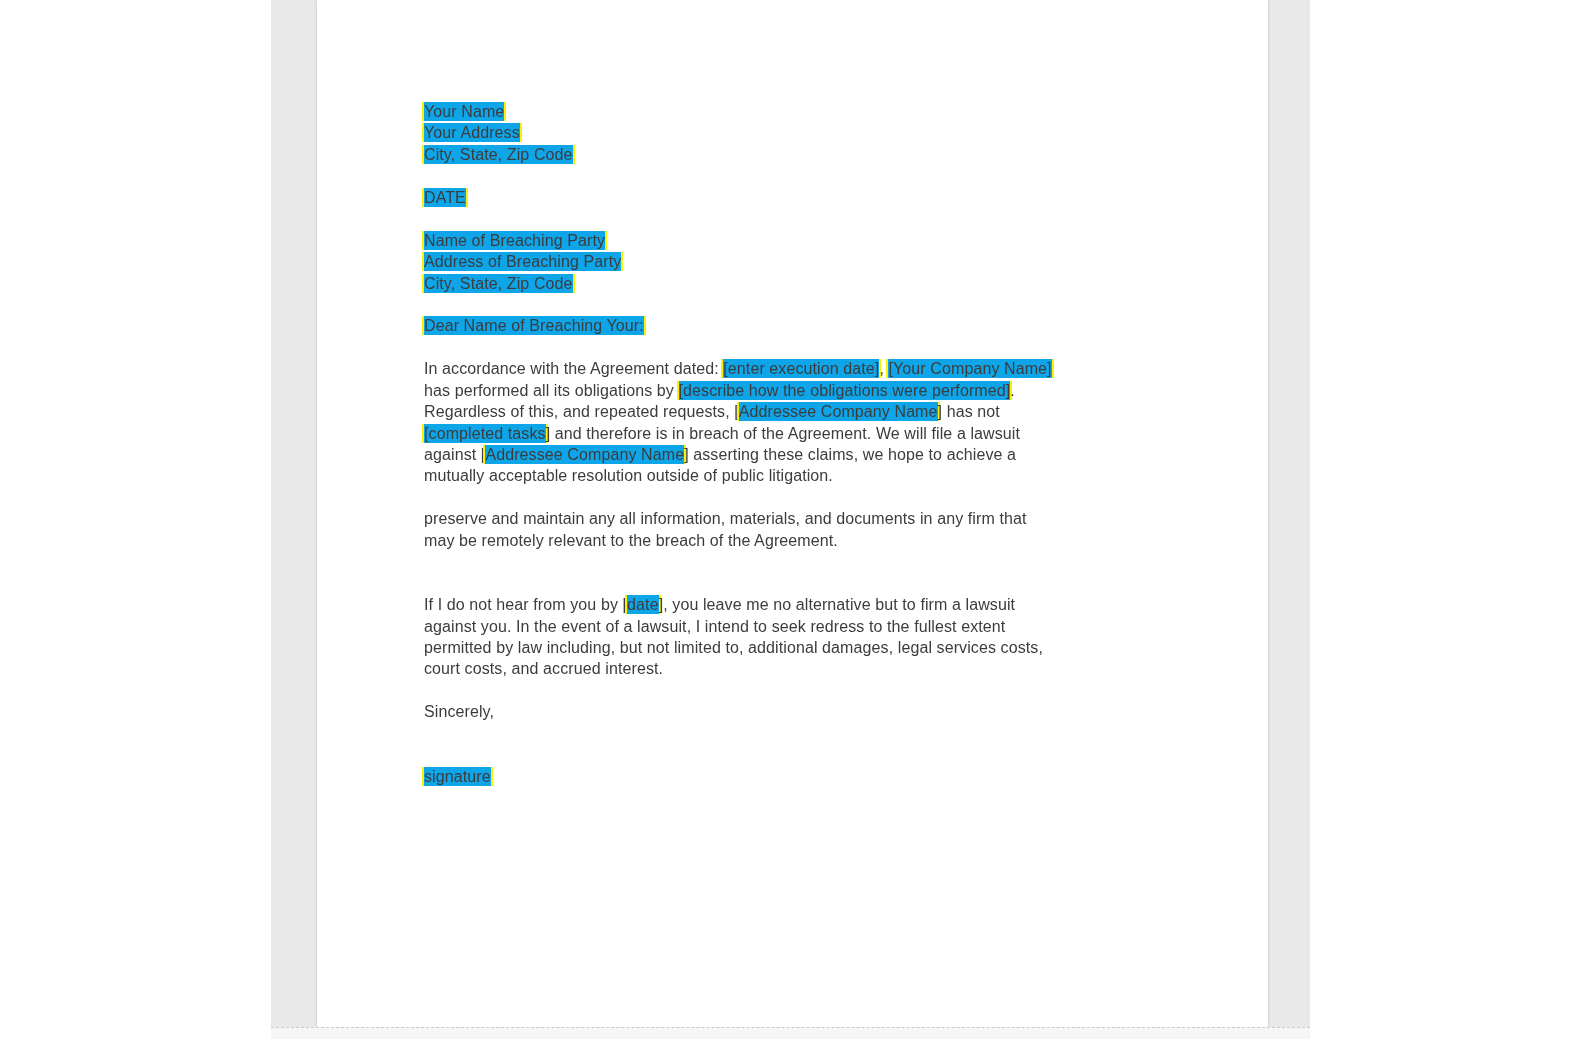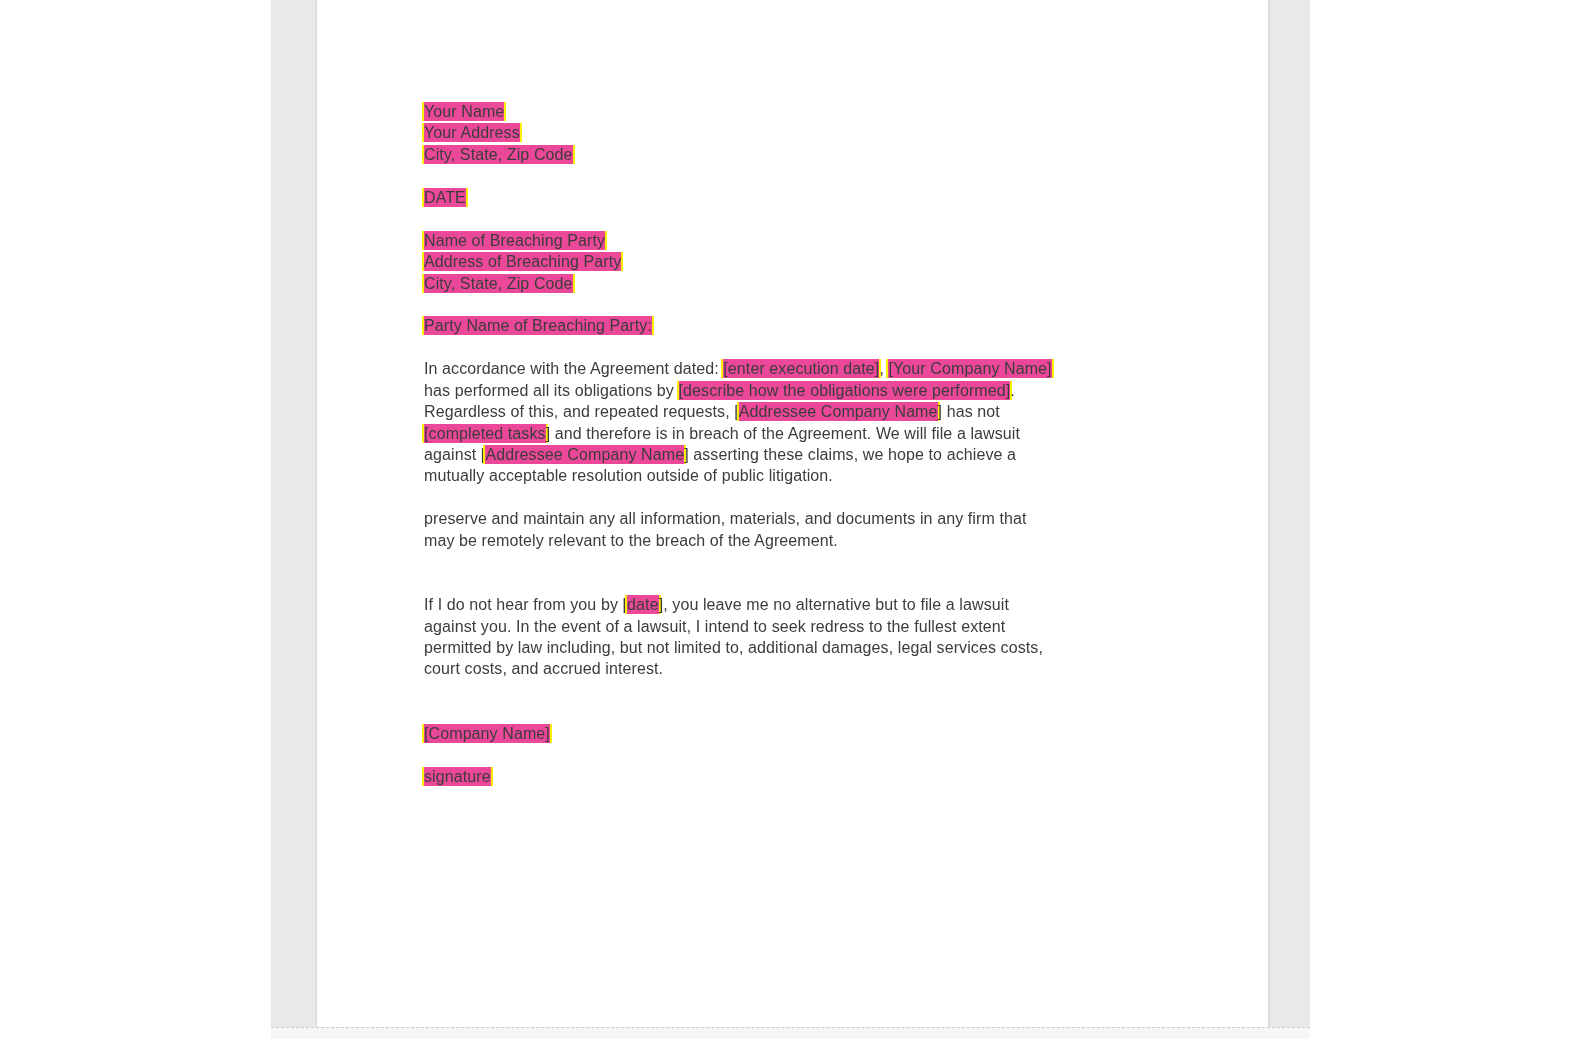--- a/index.html
+++ b/index.html
@@ -25,21 +25,21 @@
   }
   .letter{
     position:absolute;left:107px;top:101px;
     font-size:16px;line-height:21.45px;color:#3c3c3c;
     letter-spacing:0.1px;
   }
   .line{
     white-space:pre;height:21.45px;
   }
   .hl{
-    background:#ec4899;
+    background:#0ea5e9;
     box-shadow:-2px 0 0 #fcf003, 2px 0 0 #fcf003;
     padding:1px 0;
   }
   .bu{
     border-bottom:3px solid #74a7dc;
   }
 </style>
 </head>
 <body>
 
@@ -49,38 +49,38 @@
         <div class="line"><span class="hl">Your Name</span></div>
         <div class="line"><span class="hl">Your Address</span></div>
         <div class="line"><span class="hl">City, State, Zip Code</span></div>
         <div class="line"></div>
         <div class="line"><span class="hl">DATE</span></div>
         <div class="line"></div>
         <div class="line"><span class="hl">Name of Breaching Party</span></div>
         <div class="line"><span class="hl">Address of Breaching Party</span></div>
         <div class="line"><span class="hl">City, State, Zip Code</span></div>
         <div class="line"></div>
-        <div class="line"><span class="hl">Party Name of Breaching Party:</span></div>
+        <div class="line"><span class="hl">Dear Name of Breaching Your:</span></div>
         <div class="line"></div>
         <div class="line"><span>In accordance with the Agreement dated: </span><span class="hl">[enter execution date]</span><span>, </span><span class="hl">[Your Company Name]</span></div>
         <div class="line"><span>has performed all its obligations by </span><span class="hl">[describe how the obligations were performed]</span><span>.</span></div>
         <div class="line"><span>Regardless of this, and repeated requests, [</span><span class="hl">Addressee Company Name</span><span>] has not</span></div>
         <div class="line"><span class="hl">[completed tasks</span><span>] and therefore is in breach of the Agreement. We will file a lawsuit</span></div>
         <div class="line"><span>against [</span><span class="hl">Addressee Company Name</span><span>] asserting these claims, we hope to achieve a</span></div>
         <div class="line"><span>mutually acceptable resolution outside of public litigation.</span></div>
         <div class="line"></div>
         <div class="line"><span>preserve and maintain any all information, materials, and documents in any firm that</span></div>
         <div class="line"><span>may be remotely relevant to the breach of the Agreement.</span></div>
         <div class="line"></div>
         <div class="line"></div>
-        <div class="line"><span>If I do not hear from you by [</span><span class="hl">date</span><span>], you leave me no alternative but to file a lawsuit</span></div>
+        <div class="line"><span>If I do not hear from you by [</span><span class="hl">date</span><span>], you leave me no alternative but to firm a lawsuit</span></div>
         <div class="line"><span>against you. In the event of a lawsuit, I intend to seek redress to the fullest extent</span></div>
         <div class="line"><span>permitted by law including, but not limited to, additional damages, legal services costs,</span></div>
         <div class="line"><span>court costs, and accrued interest.</span></div>
         <div class="line"></div>
+        <div class="line"><span>Sincerely,</span></div>
         <div class="line"></div>
-        <div class="line"><span class="hl">[Company Name]</span></div>
         <div class="line"></div>
         <div class="line"><span class="hl">signature</span></div>
       </div>
   </div>
 </div>
 <div class="page-bottom-strip"></div>
 
 </body></html>

